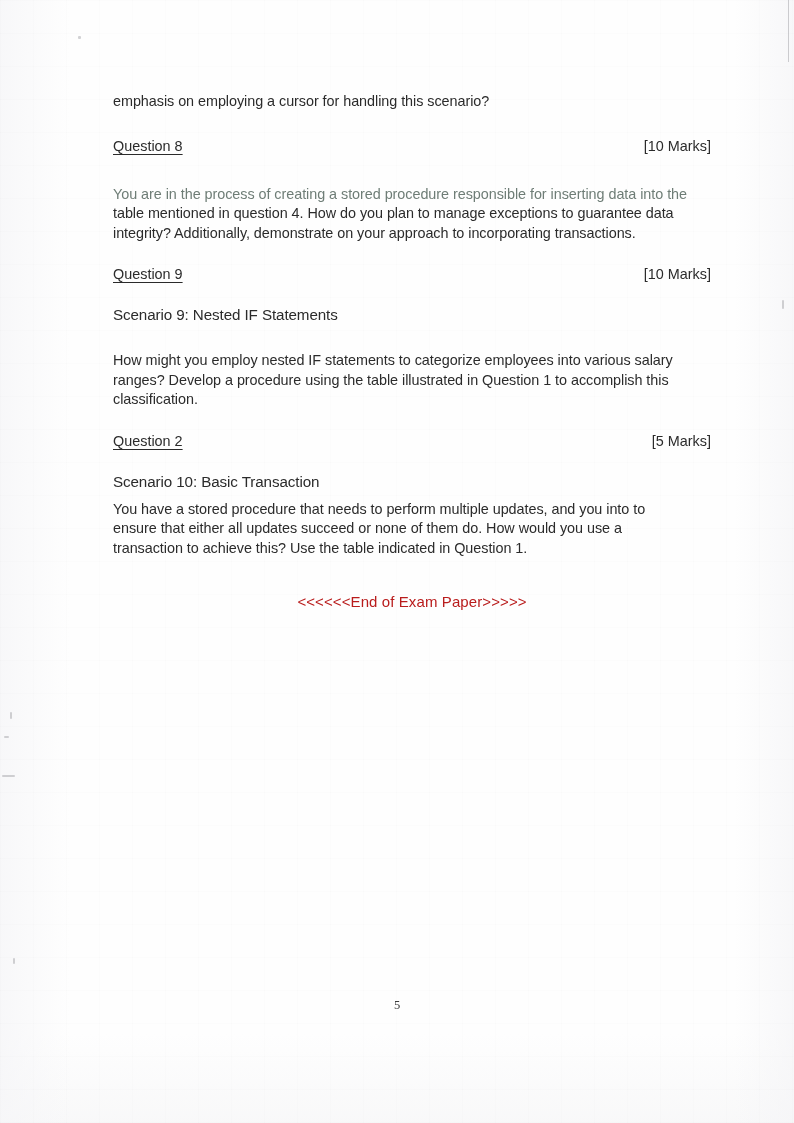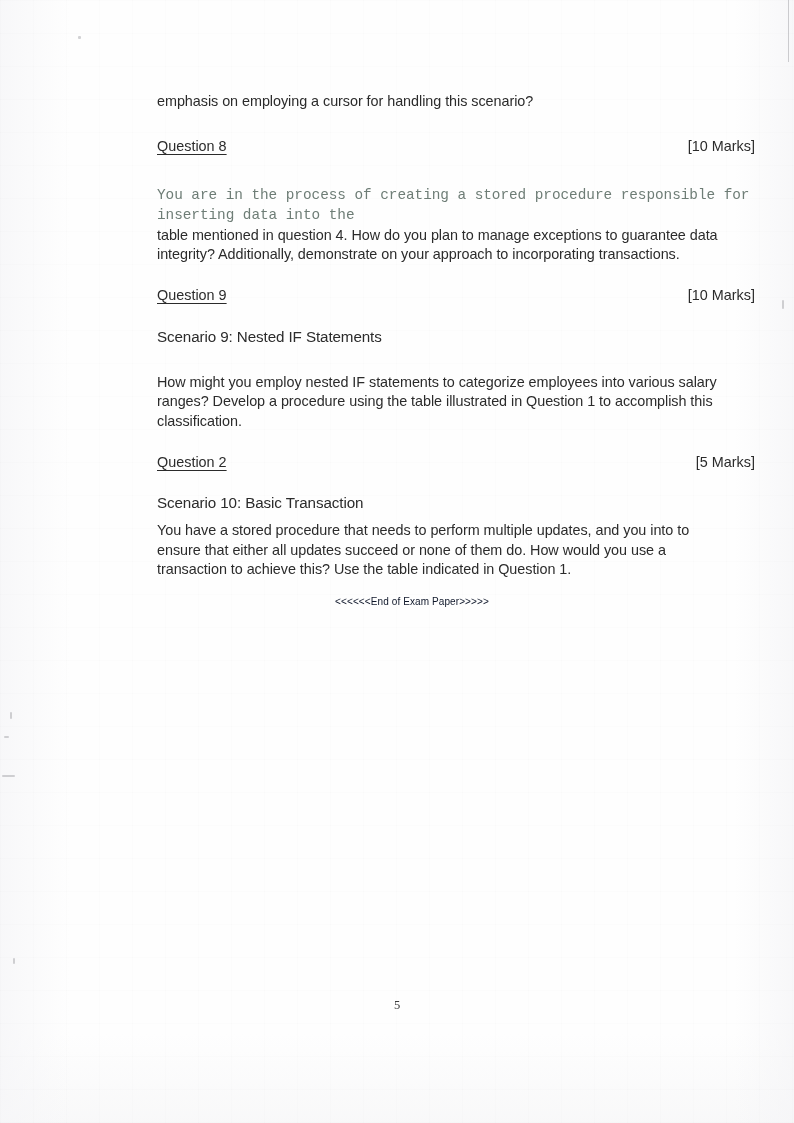--- a/index.html
+++ b/index.html
@@ -54,21 +54,20 @@
     pointer-events: none;
     border-radius: 1px;
   }
 
   
   .content {
     position: absolute;
     left: 113px;
     top: 92px;
     width: 598px;
-    margin-left: 44px;
   }
 
   .line-run {
     font-size: 14.4px;
     line-height: 19.4px;
     letter-spacing: -0.05px;
   }
 
   .para {
     font-size: 14.4px;
@@ -95,32 +94,31 @@
 
   .scenario-title {
     font-size: 15.2px;
     line-height: 21px;
     margin: 0;
     letter-spacing: -0.1px;
   }
 
   .tinted {
     color: #6e7d76;
-    font-family: Liberation Mono, monospace;
   }
 
   .end-marker {
     position: absolute;
     left: 113px;
     top: 592px;
     width: 598px;
     text-align: center;
-    font-size: 10px;
+    font-size: 15px;
     line-height: 19px;
-    color: #0f172a;
+    color: #b91c1c;
     letter-spacing: 0.1px;
   }
 
   .page-number {
     position: absolute;
     left: 0;
     top: 998px;
     width: 794px;
     text-align: center;
     font-size: 12.5px;

